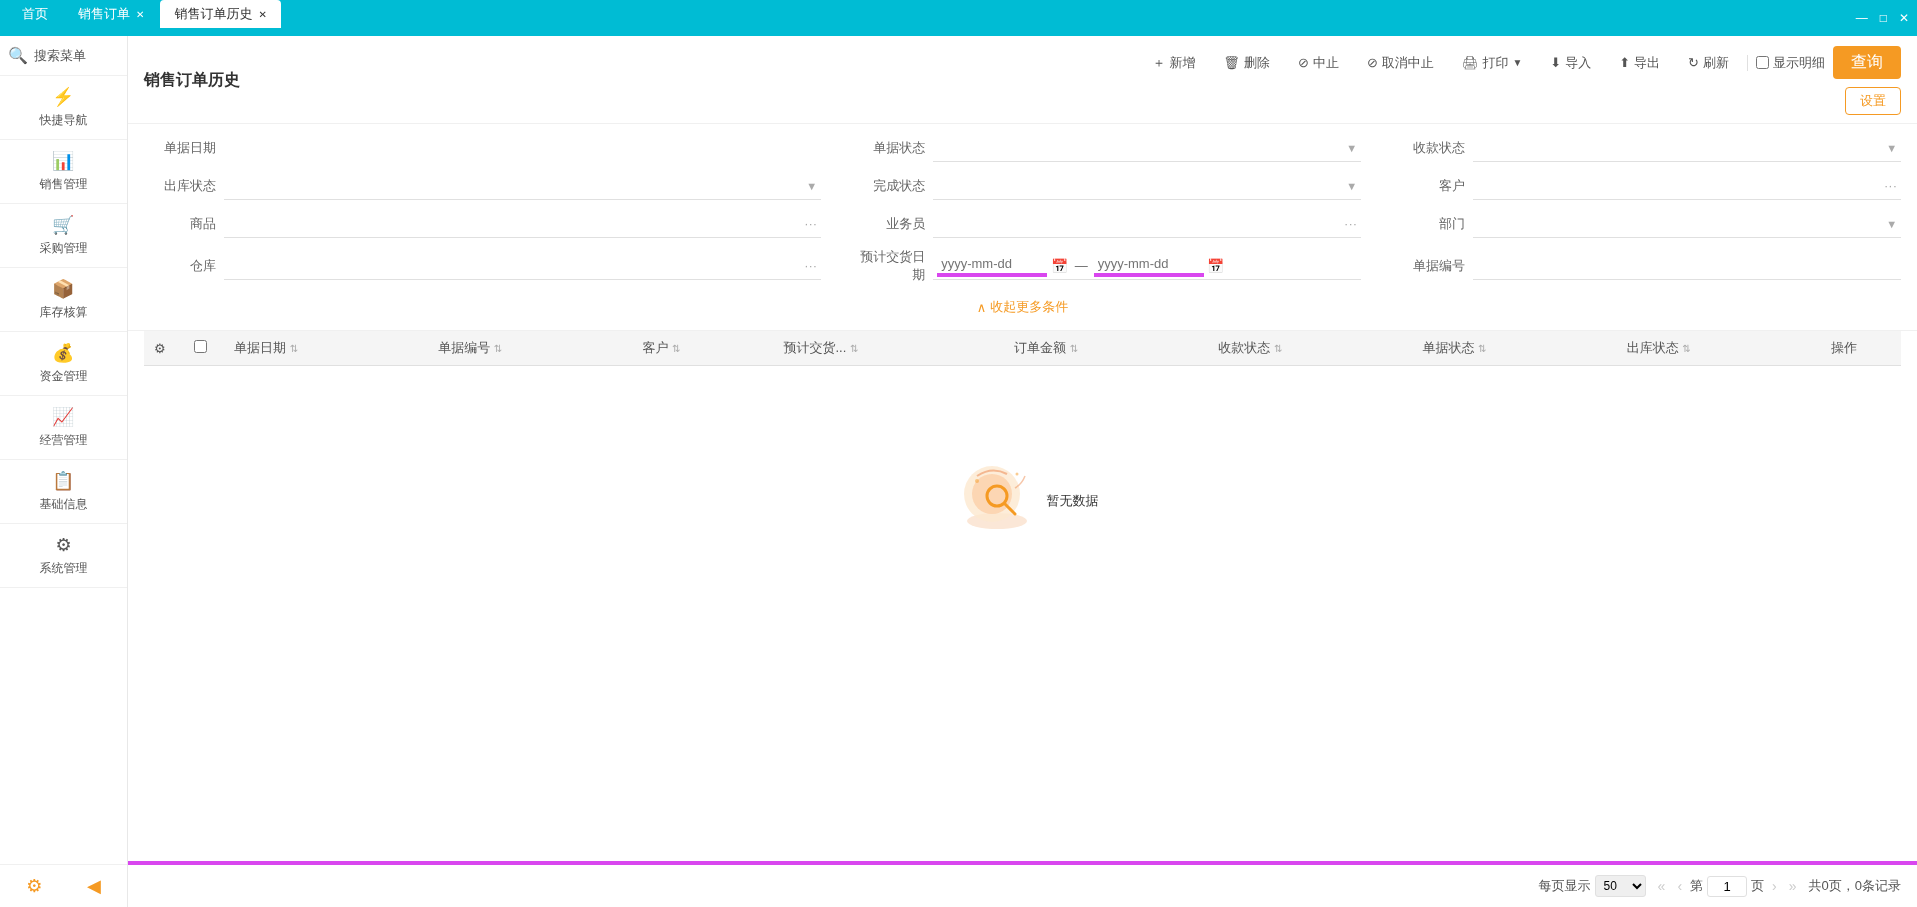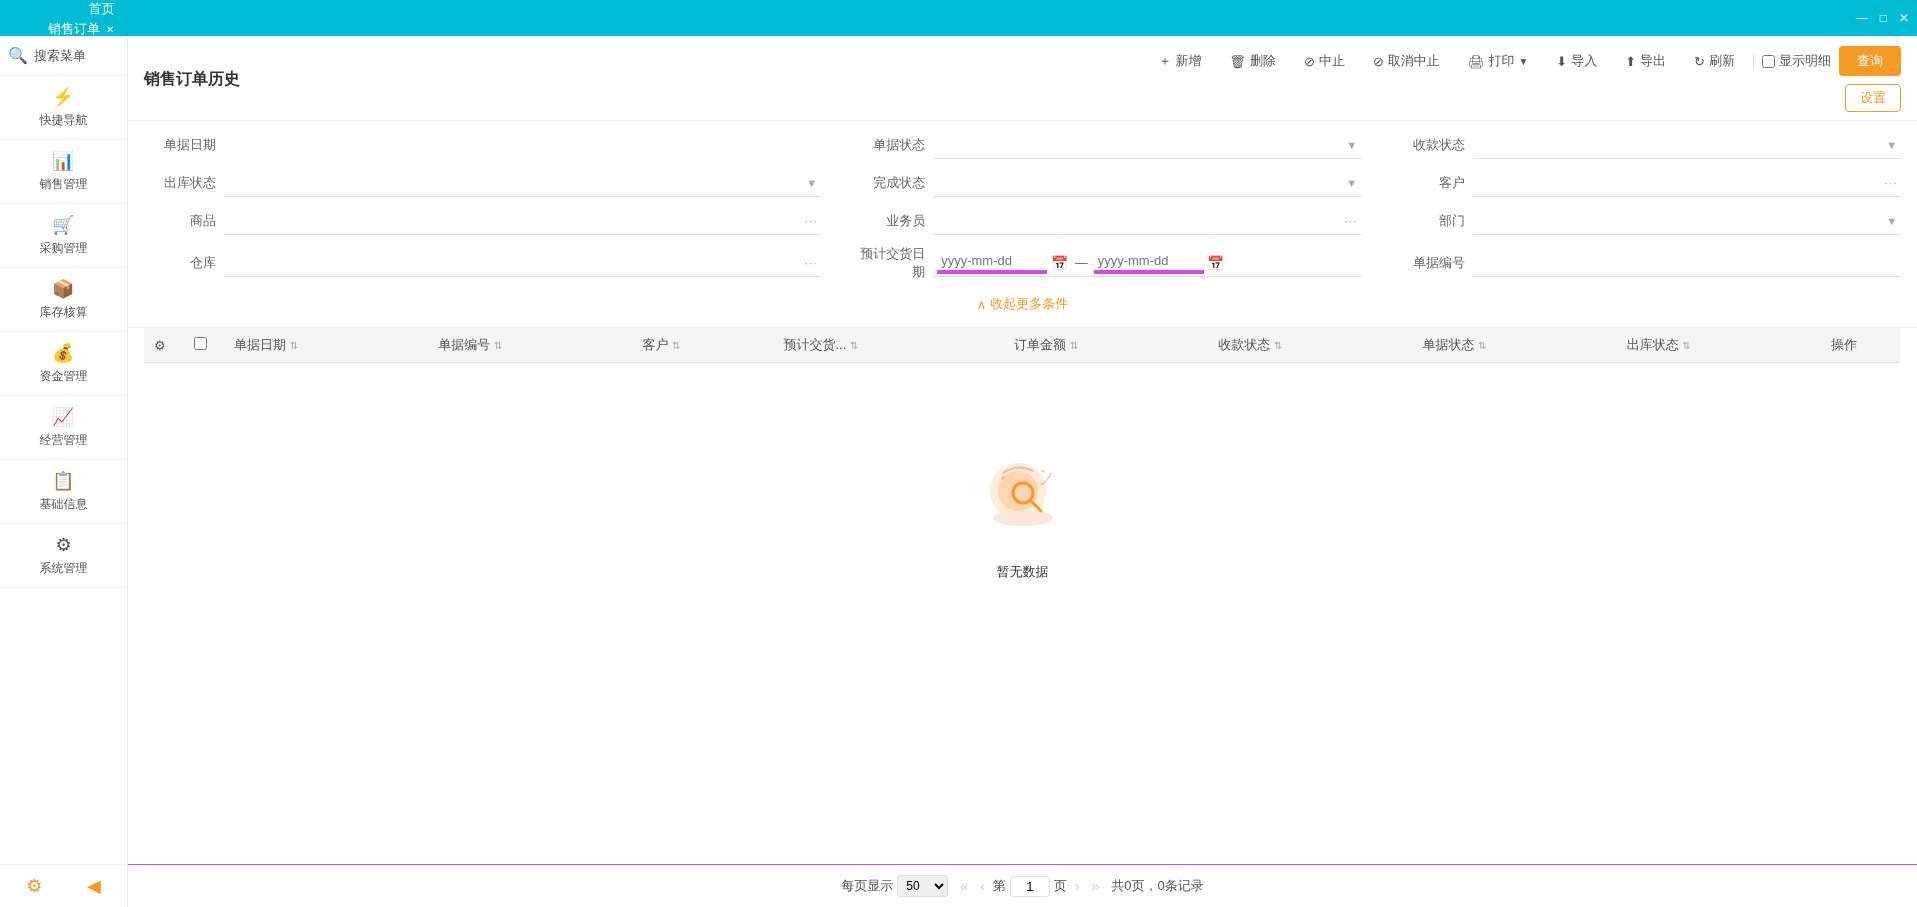--- a/index.html
+++ b/index.html
@@ -1,20 +1,20 @@
 <!DOCTYPE html>
 <html><head>
   <meta charset="utf-8">
   <style>
     * { margin: 0; padding: 0; box-sizing: border-box; }
     body { font-family: 'Microsoft YaHei', Arial, sans-serif; font-size: 13px; background: #f5f5f5; color: #333; display: flex; flex-direction: column; height: 907px; overflow: hidden; }
 
     
     .top-bar { background: #00bcd4; height: 36px; display: flex; align-items: center; justify-content: space-between; padding: 0 8px; flex-shrink: 0; }
-    .tabs { display: flex; align-items: flex-end; height: 100%; gap: 2px; flex-direction: column; }
+    .tabs { display: flex; align-items: flex-start; height: 100%; gap: 2px; }
     .tab { display: flex; align-items: center; padding: 0 14px; height: 28px; border-radius: 4px 4px 0 0; cursor: pointer; font-size: 13px; color: #fff; gap: 6px; }
     .tab.active { background: #fff; color: #333; border-radius: 4px 4px 0 0; }
     .tab .close-icon { font-size: 10px; cursor: pointer; }
     .tab.home { background: transparent; color: #fff; }
     .top-right { display: flex; align-items: center; gap: 12px; color: #fff; font-size: 12px; }
     .top-right span { cursor: pointer; }
 
     
     .main-layout { display: flex; flex: 1; overflow: hidden; }
 
@@ -32,21 +32,21 @@
 
     
     .page-header { padding: 10px 16px 8px; display: flex; align-items: center; justify-content: space-between; border-bottom: 1px solid #f0f0f0; flex-shrink: 0; }
     .page-title { font-size: 16px; font-weight: bold; color: #333; }
     .toolbar { display: flex; align-items: center; gap: 8px; }
     .toolbar-btn { display: flex; align-items: center; gap: 4px; padding: 4px 10px; border: none; background: transparent; cursor: pointer; font-size: 13px; color: #555; }
     .toolbar-btn .btn-icon { font-size: 13px; }
     .toolbar-btn-divider { width: 1px; height: 16px; background: #e0e0e0; }
     .checkbox-display { display: flex; align-items: center; gap: 4px; font-size: 13px; color: #555; }
     .checkbox-display input { cursor: pointer; }
-    .btn-query { background: #f59a23; color: #fff; border: none; border-radius: 4px; padding: 6px 18px; cursor: pointer; font-size: 13px; }
+    .btn-query { background: #f59a23; color: #fff; border: none; border-radius: 4px; padding: 6px 18px; cursor: pointer; font-size: 16px; }
     .btn-setting { background: #fff; color: #f59a23; border: 1px solid #f59a23; border-radius: 4px; padding: 4px 14px; cursor: pointer; font-size: 13px; margin-top: 4px; }
 
     
     .filter-area { padding: 10px 16px; border-bottom: 1px solid #f0f0f0; flex-shrink: 0; }
     .filter-row { display: flex; align-items: center; margin-bottom: 10px; gap: 0; }
     .filter-item { display: flex; align-items: center; flex: 1; min-width: 0; }
     .filter-label { width: 80px; color: #666; font-size: 13px; flex-shrink: 0; text-align: right; padding-right: 8px; }
     .filter-control { flex: 1; display: flex; align-items: center; border-bottom: 1px solid #e0e0e0; padding: 2px 4px; min-height: 28px; position: relative; cursor: pointer; }
     .filter-control .placeholder { color: #bbb; font-size: 13px; }
     .filter-control .arrow { margin-left: auto; color: #aaa; font-size: 11px; }
@@ -66,24 +66,24 @@
     
     .table-area { flex: 1; overflow: auto; padding: 0 16px; }
     .data-table { width: 100%; border-collapse: collapse; }
     .data-table th { background: #f5f5f5; padding: 8px 10px; text-align: left; font-size: 13px; font-weight: normal; color: #555; border-bottom: 1px solid #e0e0e0; white-space: nowrap; cursor: pointer; }
     .data-table th .sort-icon { color: #aaa; font-size: 10px; }
     .th-check { width: 40px; }
     .th-settings { width: 40px; }
     .th-op { width: 80px; text-align: center; }
 
     
-    .empty-state { display: flex; flex-direction: column; align-items: center; justify-content: center; padding: 80px 0; gap: 10px; }
-
-    
-    .pagination { display: flex; align-items: center; justify-content: center; padding: 10px 16px; border-top: 1px solid #d946ef; gap: 8px; flex-shrink: 0; font-size: 13px; color: #555; }
+    .empty-state { display: flex; align-items: center; justify-content: center; padding: 80px 0; }
+
+    
+    .pagination { display: flex; align-items: center; justify-content: flex-end; padding: 10px 16px; border-top: 4px solid #d946ef; gap: 8px; flex-shrink: 0; font-size: 13px; color: #555; }
     .per-page { display: flex; align-items: center; gap: 4px; }
     .per-page select { border: 1px solid #e0e0e0; border-radius: 3px; padding: 2px 4px; font-size: 12px; cursor: pointer; }
     .page-nav { display: flex; align-items: center; gap: 4px; }
     .page-nav button { border: none; background: transparent; cursor: pointer; color: #555; font-size: 14px; padding: 2px 4px; }
     .page-nav button:disabled { color: #ccc; }
     .page-input { border: 1px solid #e0e0e0; border-radius: 3px; padding: 2px 6px; width: 40px; text-align: center; font-size: 13px; }
     .page-info { color: #555; }
 
     
     .empty-illustration { width: 100px; height: 100px; margin-bottom: 10px; }

